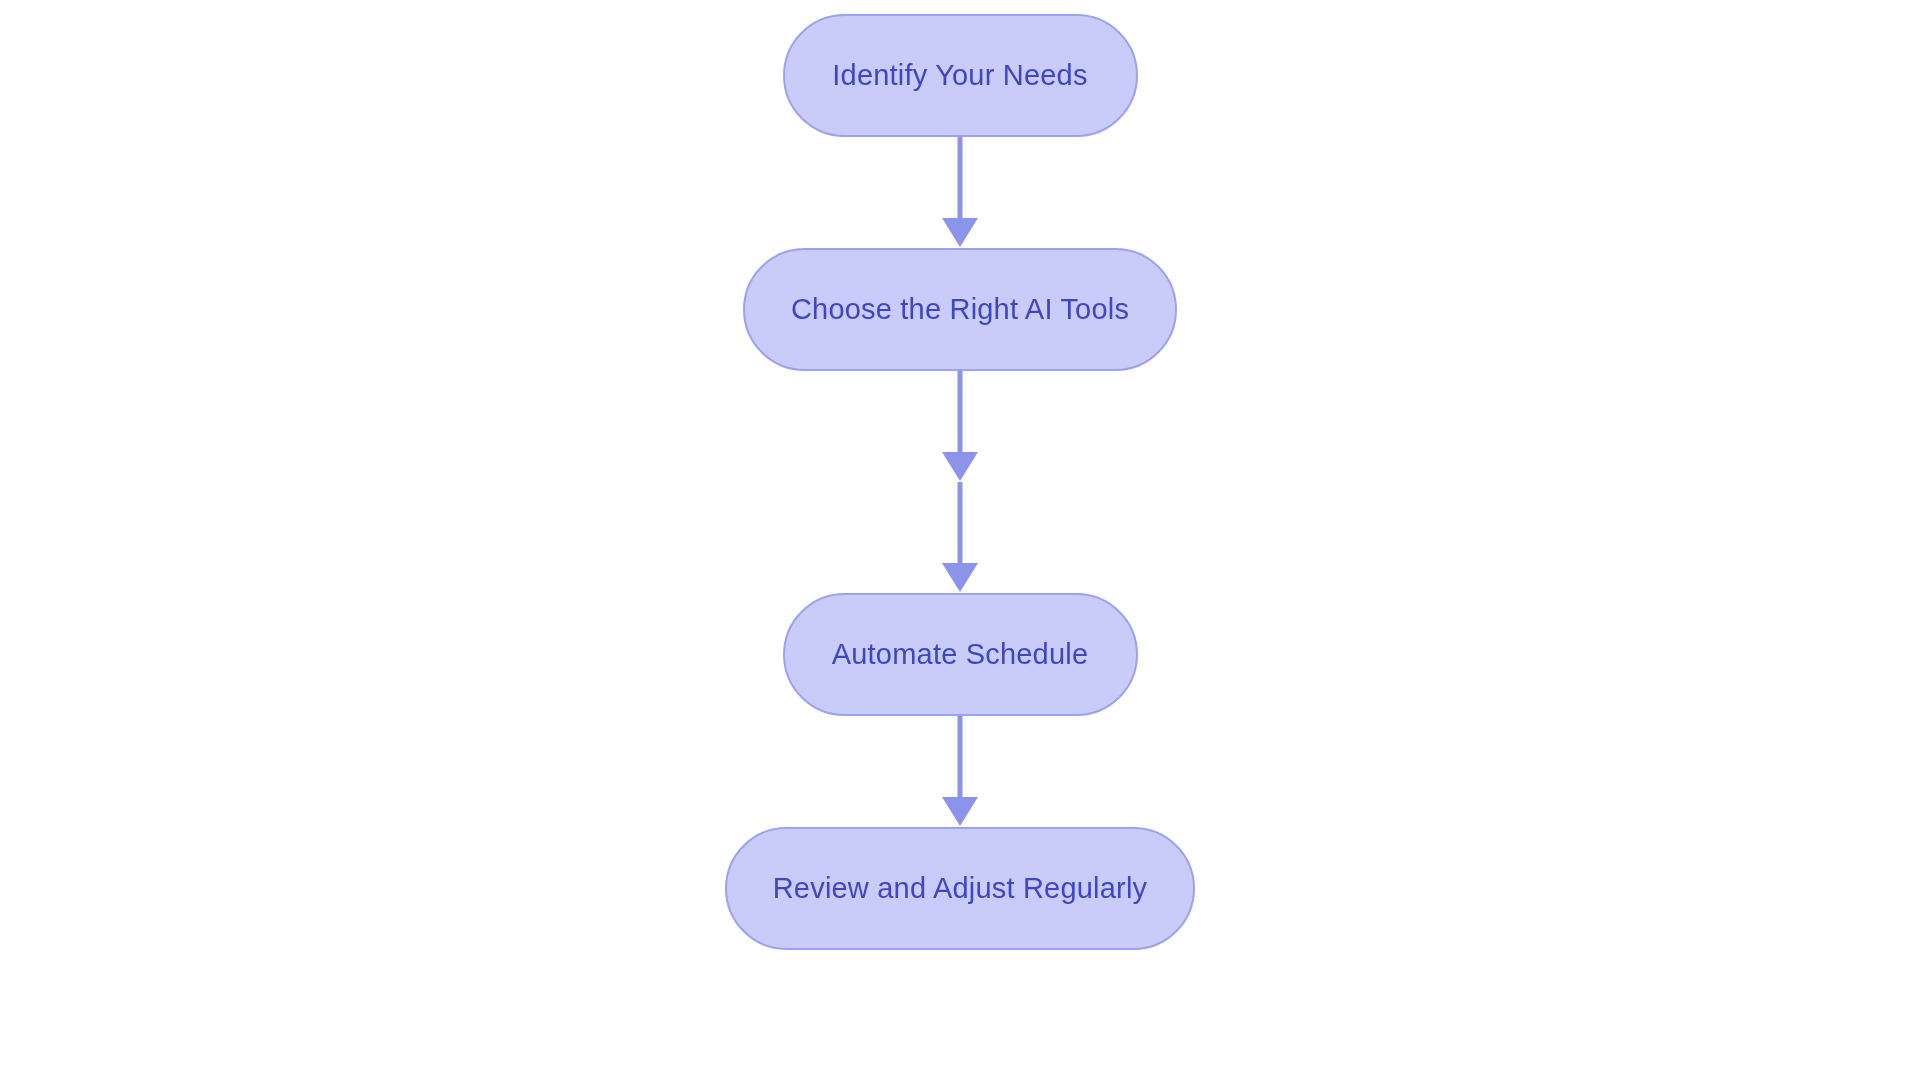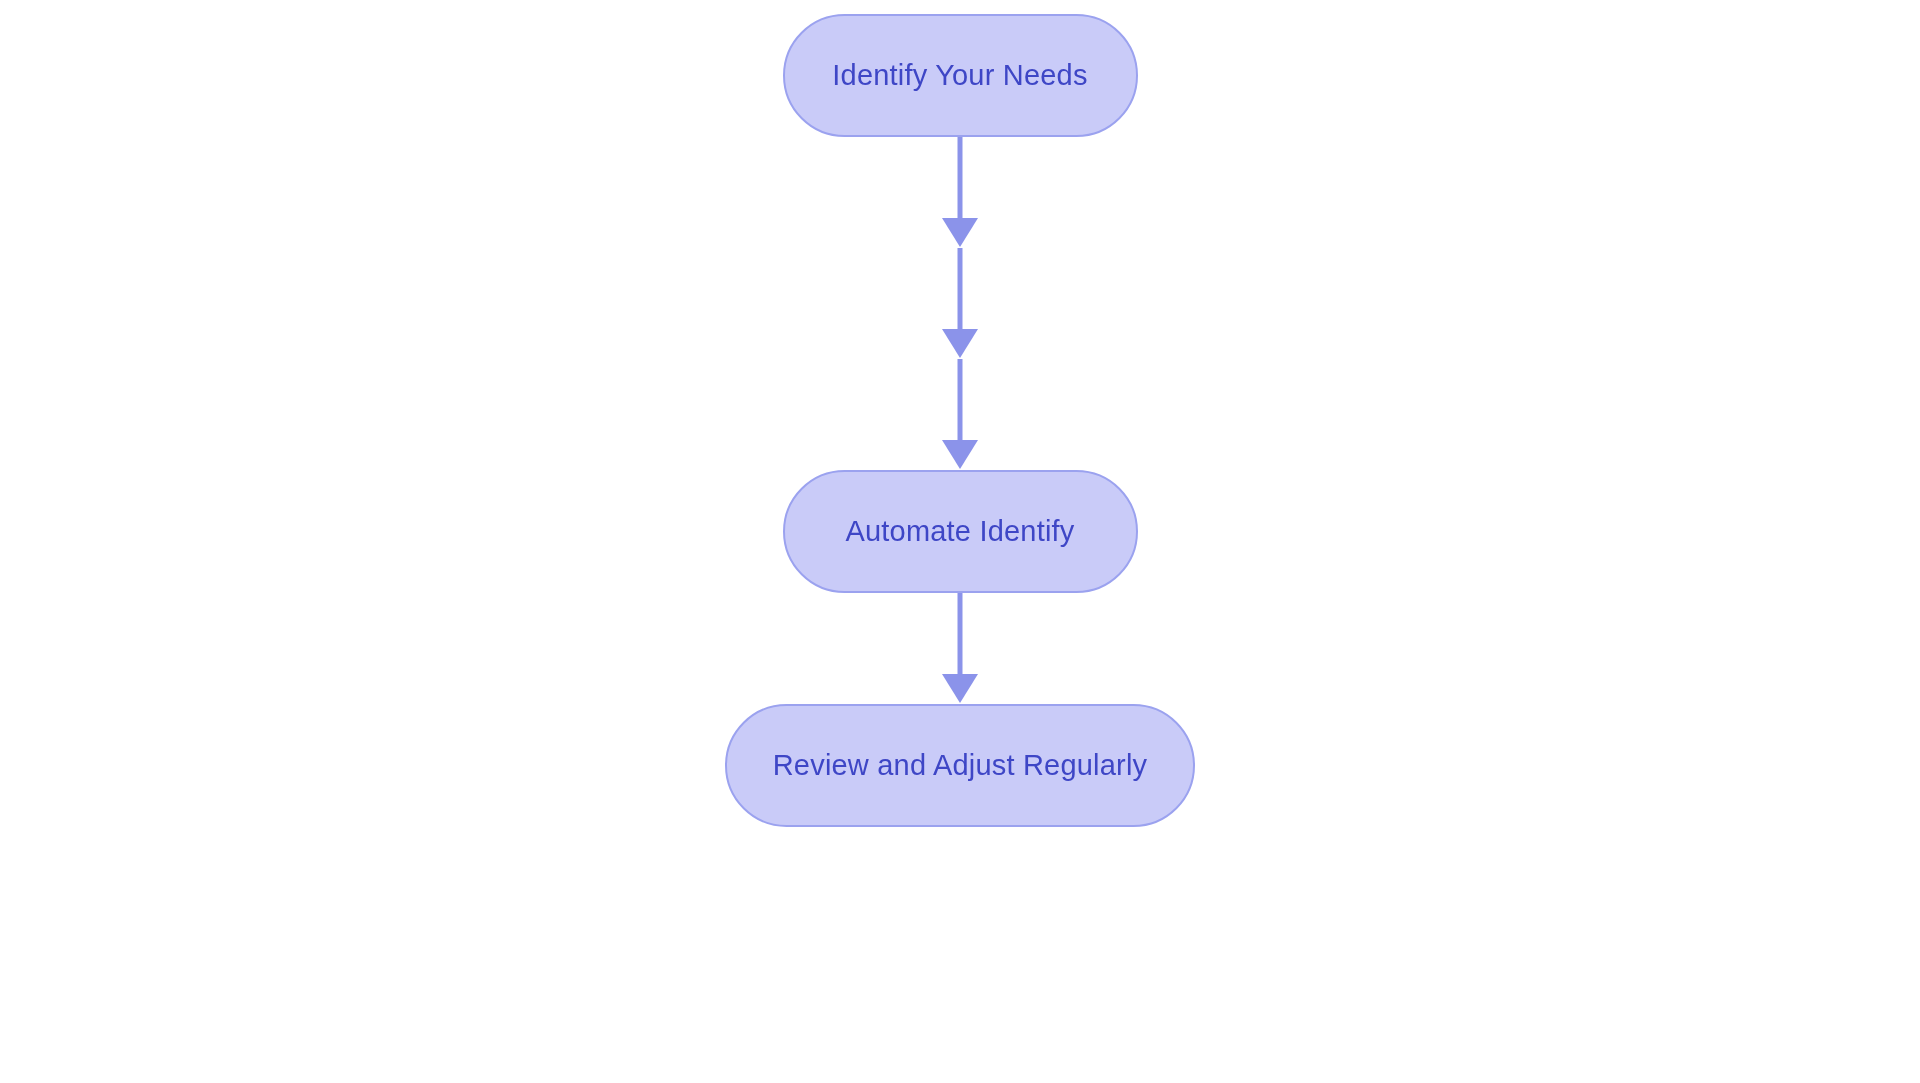--- a/index.html
+++ b/index.html
@@ -76,34 +76,37 @@
 
   <div class="node">
     <span>Identify Your Needs</span>
   </div>
 
   <div class="connector">
     <div class="stem"></div>
     <div class="head"></div>
   </div>
 
+  <div class="node">
+    <span>Choose the Right AI Tools</span>
+  </div>
 
   <div class="connector">
     <div class="stem"></div>
     <div class="head"></div>
   </div>
 
 
   <div class="connector">
     <div class="stem"></div>
     <div class="head"></div>
   </div>
 
   <div class="node">
-    <span>Automate Identify</span>
+    <span>Automate Schedule</span>
   </div>
 
   <div class="connector">
     <div class="stem"></div>
     <div class="head"></div>
   </div>
 
   <div class="node">
     <span>Review and Adjust Regularly</span>
   </div>

